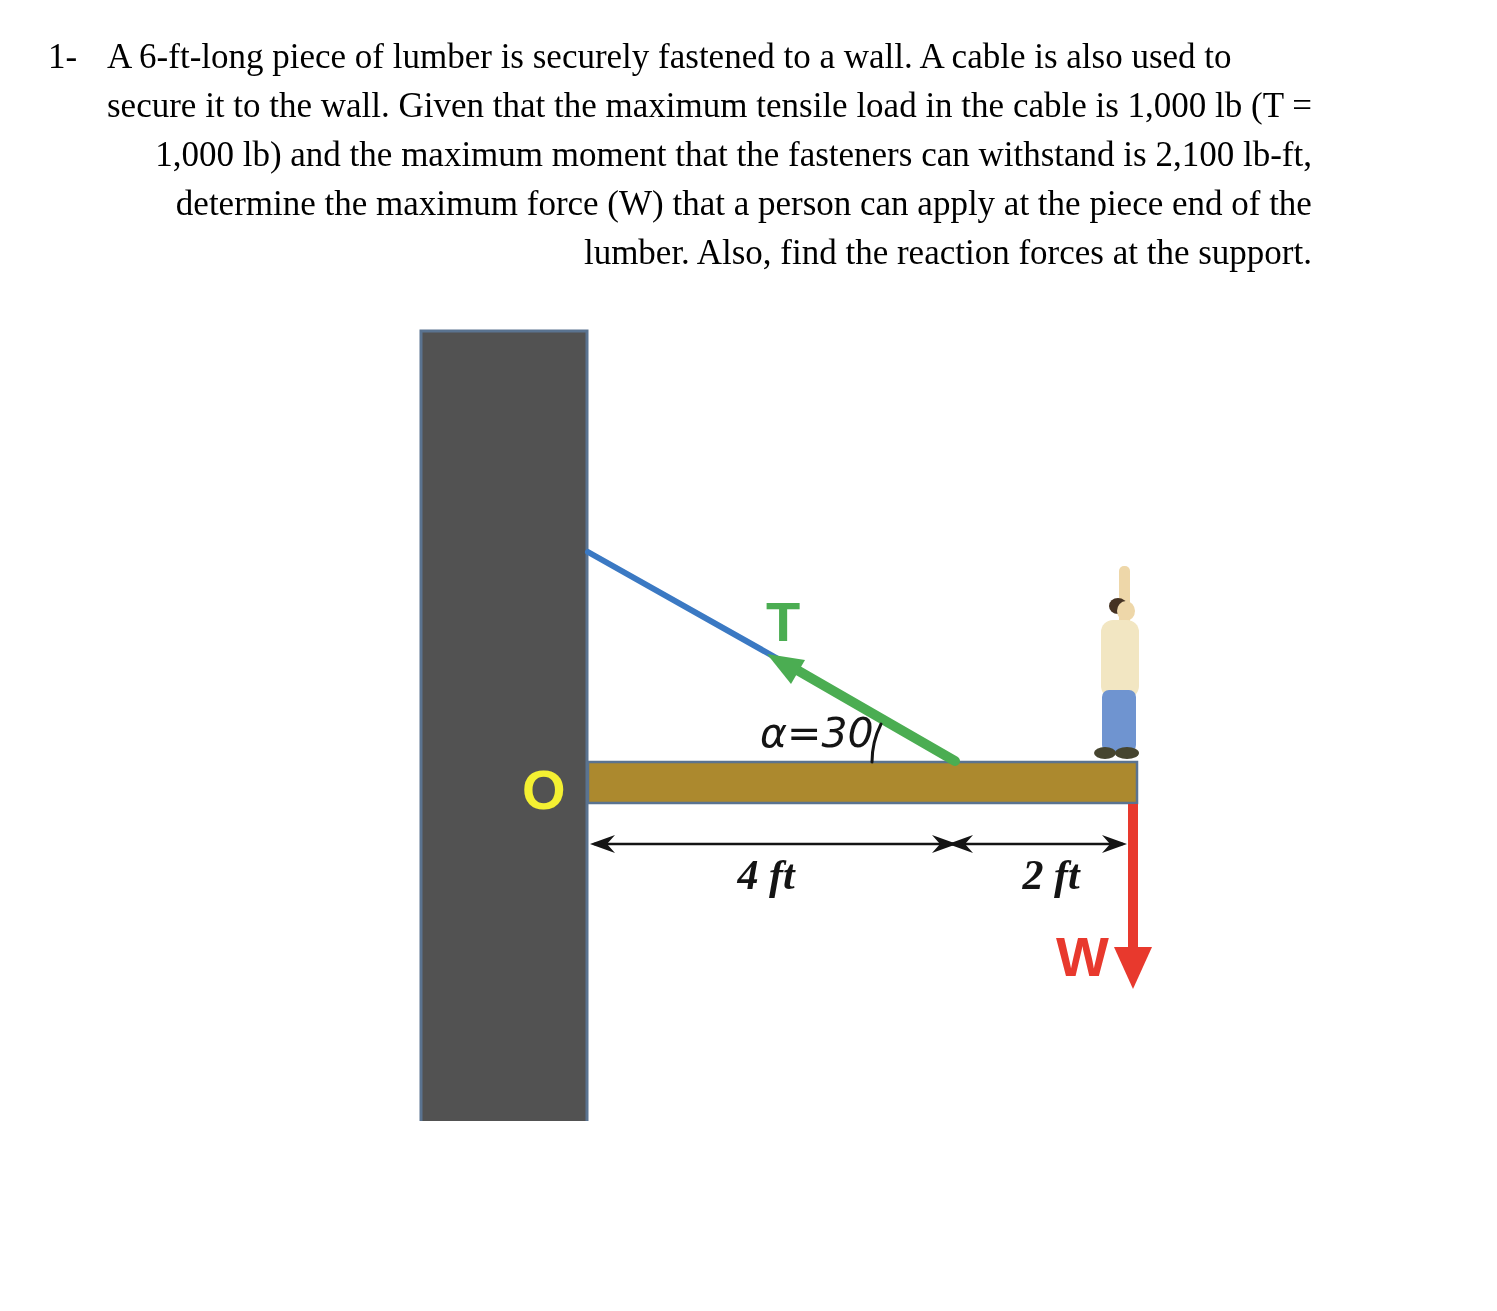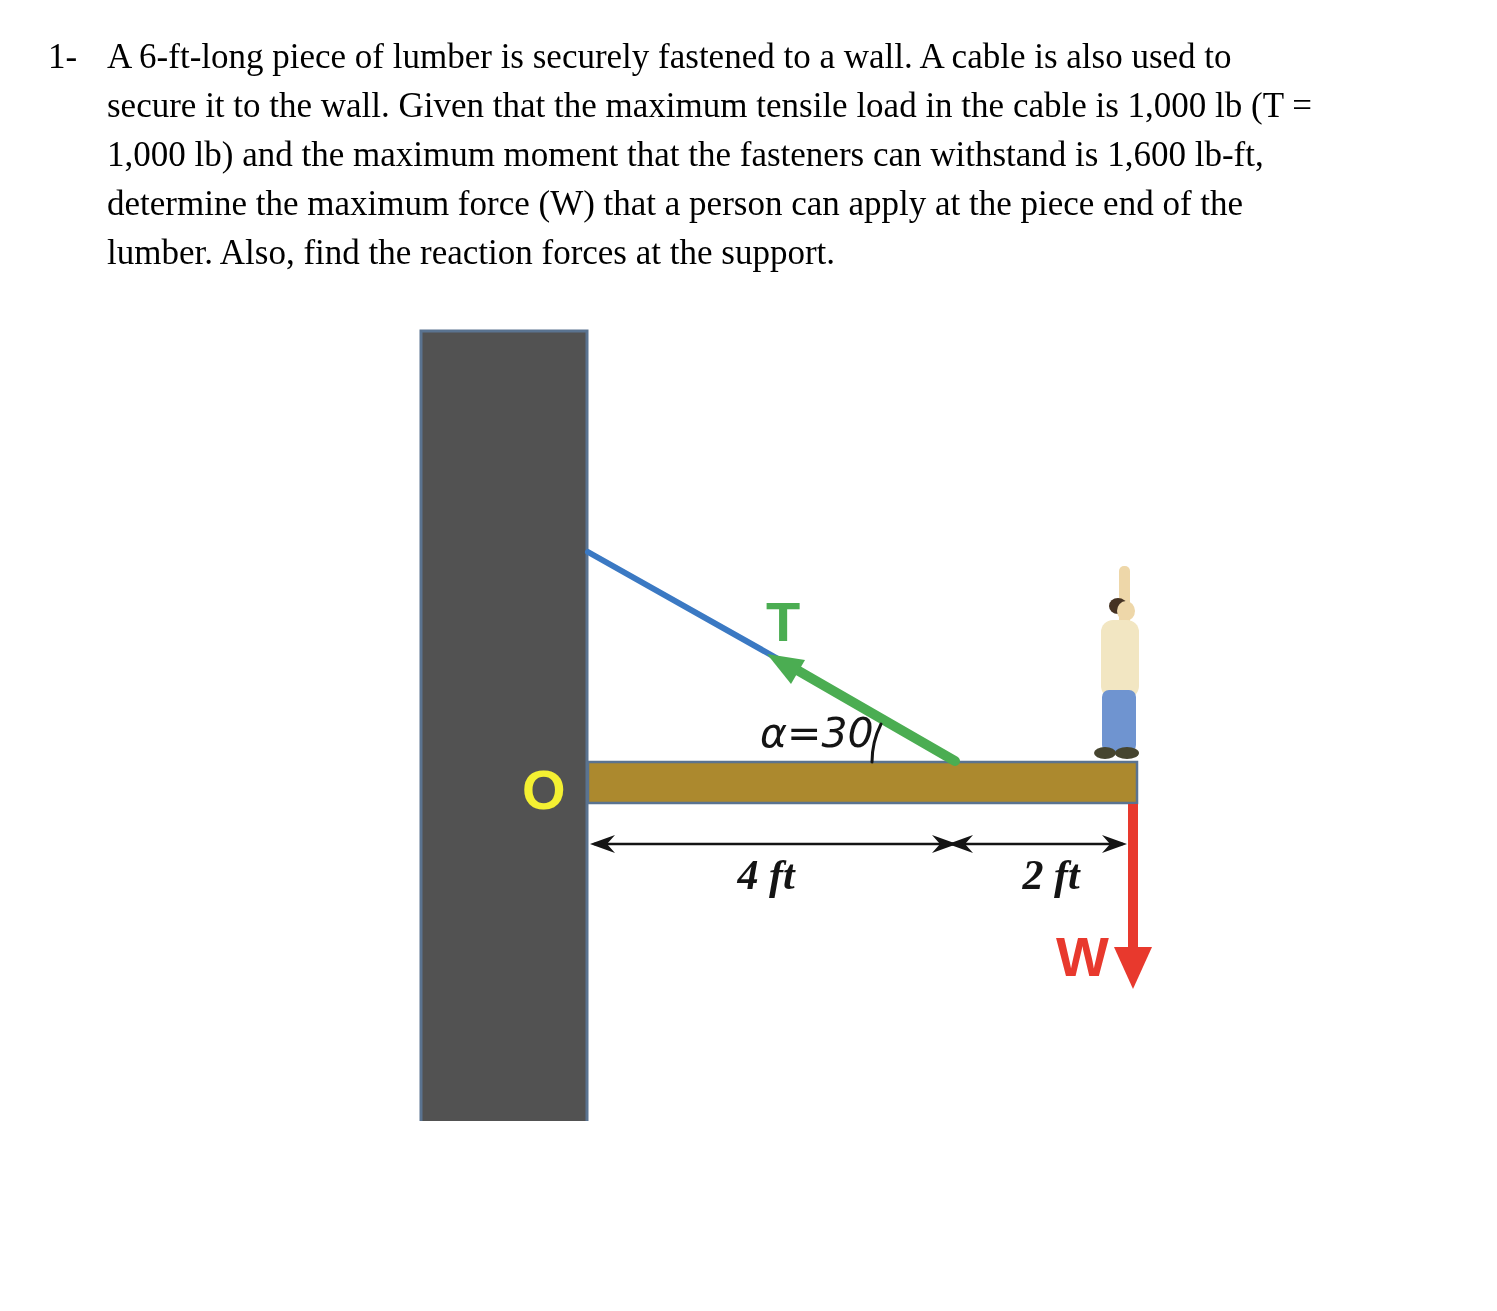--- a/index.html
+++ b/index.html
@@ -14,21 +14,21 @@
   .problem {
     position: absolute;
     left: 48px;
     top: 32px;
     font-size: 35px;
     line-height: 49px;
     color: #000000;
   }
   .pline { white-space: nowrap; }
   .pline .pnum { display: inline-block; width: 59px; }
-  .pline.indent { padding-left: 59px; }
+  .pline.indent { padding-left: 59px; text-align: right; }
 
   svg.diagram { position: absolute; left: 0; top: 0; }
 
   .lbl-big {
     font-family: "Liberation Sans", sans-serif;
     font-size: 56px;
     font-weight: 600;
   }
   .lbl-angle {
     font-family: "DejaVu Sans", sans-serif;
@@ -43,21 +43,21 @@
   }
 </style>
 </head>
 <body>
 
 <div class="page">
 
   <div class="problem">
     <div class="pline"><span class="pnum">1-</span><span>A 6-ft-long piece of lumber is securely fastened to a wall. A cable is also used to</span></div>
     <div class="pline indent">secure it to the wall. Given that the maximum tensile load in the cable is 1,000 lb (T =</div>
-    <div class="pline indent">1,000 lb) and the maximum moment that the fasteners can withstand is 1,600 lb-ft,</div>
+    <div class="pline indent">1,000 lb) and the maximum moment that the fasteners can withstand is 2,100 lb-ft,</div>
     <div class="pline indent">determine the maximum force (W) that a person can apply at the piece end of the</div>
     <div class="pline indent">lumber. Also, find the reaction forces at the support.</div>
   </div>
 
   <svg class="diagram" width="1497" height="1311" viewBox="0 0 1497 1311" xmlns="http://www.w3.org/2000/svg">
 
     <rect x="421" y="331" width="166" height="946" stroke-width="3" fill="#525252" stroke="#5a7390"></rect>
 
     <rect x="588" y="762" width="549" height="41" stroke-width="2.5" fill="#ac892e" stroke="#5a7390"></rect>
 

